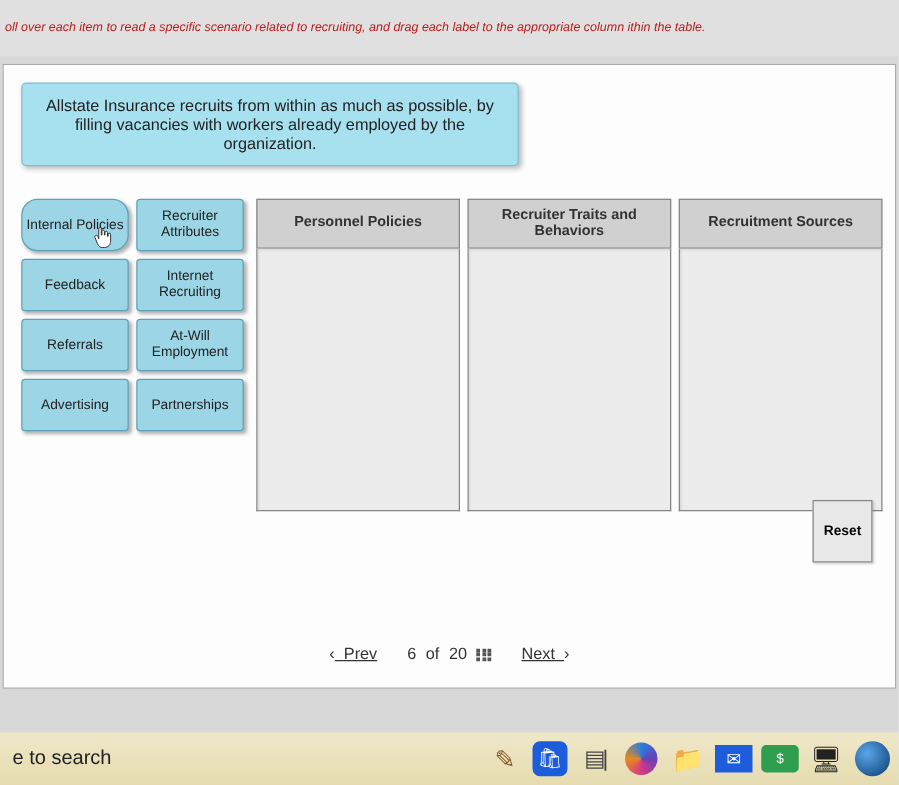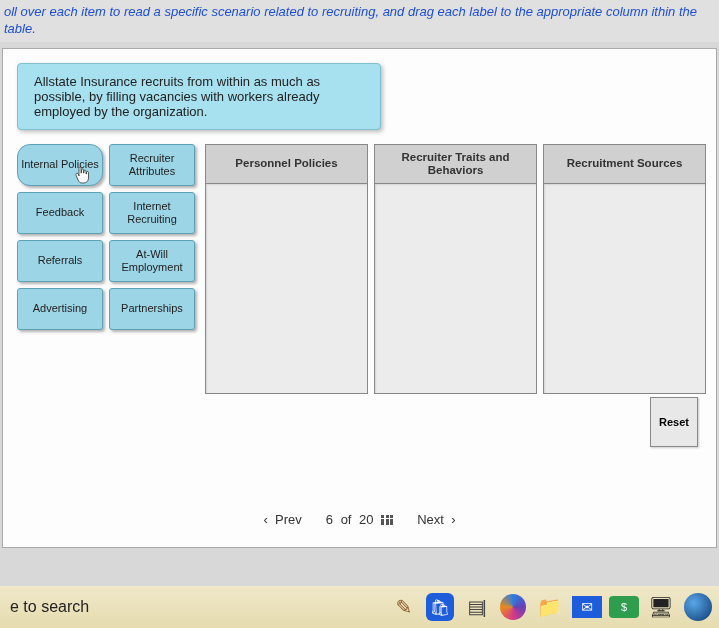--- a/index.html
+++ b/index.html
@@ -7,43 +7,43 @@
     font-family: Arial, Helvetica, sans-serif;
     background: #d8d8d8;
     width: 719px;
     height: 628px;
     overflow: hidden;
     position: relative;
   }
   .instruction {
     background: #e0e0e0;
     font-style: italic;
-    font-size: 13px;
-    color: #1d4ed8;
-    padding: 4px 4px;
+    font-size: 10px;
+    color: #b91c1c;
+    padding: 16px 4px;
     line-height: 1.3;
   }
   .content-area {
     background: #fdfdfd;
     border: 1px solid #aaa;
     margin: 6px 2px 0 2px;
     padding: 14px 10px 40px 10px;
     min-height: 500px;
     position: relative;
   }
   .scenario-box {
     background: #a7e0ef;
     border: 1px solid #7fbfd0;
     border-radius: 4px;
     padding: 10px 16px;
-    width: 364px;
+    width: 398px;
     font-size: 13px;
-    text-align: left;
+    text-align: center;
     color: #222;
-    margin-bottom: 14px;
+    margin-bottom: 26px;
     margin-left: 4px;
     box-shadow: 2px 2px 4px rgba(0,0,0,0.25);
   }
   .main-layout {
     display: flex;
     gap: 10px;
     align-items: flex-start;
   }
   .labels-grid {
     display: grid;
@@ -124,20 +124,21 @@
     display: flex;
     justify-content: center;
     align-items: center;
     gap: 24px;
     font-size: 13px;
     color: #333;
   }
   .pager .nav-btn {
     cursor: pointer;
     color: #333;
+    text-decoration: underline;
   }
   .pager .nav-btn .arrow { text-decoration: none; display:inline-block; }
   .pager .grid-icon {
     display: inline-block;
     width: 12px; height: 10px;
     background:
       linear-gradient(#555,#555), linear-gradient(#555,#555), linear-gradient(#555,#555),
       linear-gradient(#555,#555), linear-gradient(#555,#555), linear-gradient(#555,#555),
       linear-gradient(#555,#555), linear-gradient(#555,#555), linear-gradient(#555,#555);
     background-size: 3px 3px;

